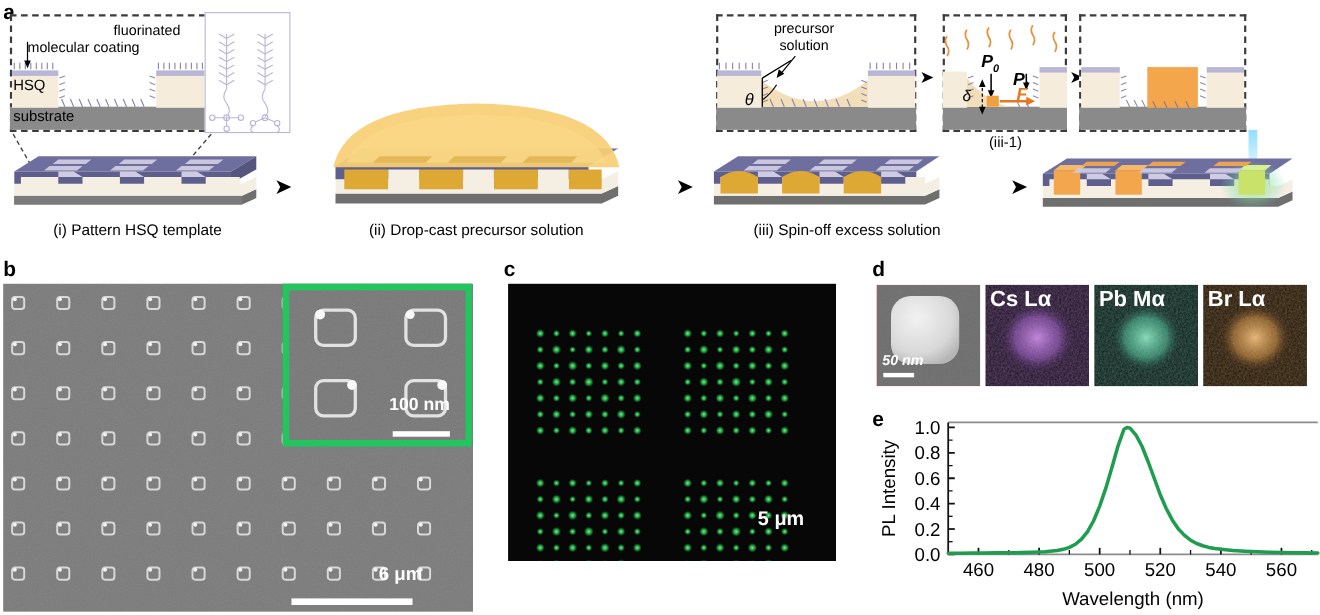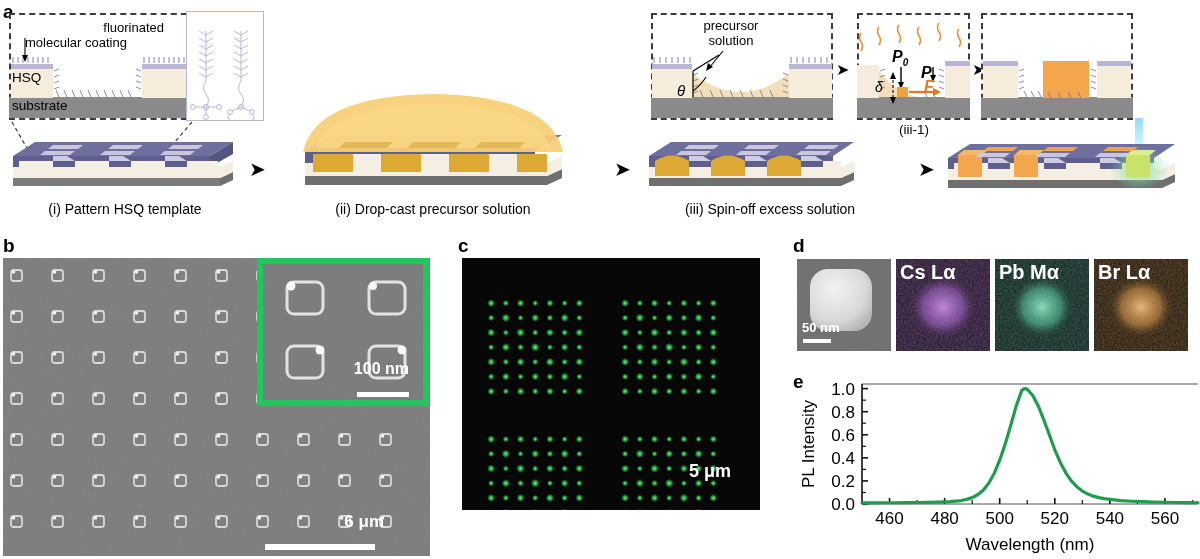--- a/index.html
+++ b/index.html
@@ -677,21 +677,21 @@
       <g transform="translate(160,178) scale(1.05)">
           <use href="#qarray"></use>
         </g>
       <rect x="200" y="278" width="80" height="6" fill="#ffffff"></rect>
     </svg>
     <div class="scaletext" style="right:29px; bottom:28px; font-size:18px;">5 μm</div>
   </div>
 
   <div class="plabel" style="left:793px; top:236px;">d</div>
 
-  <div class="imgframe" style="left:797px; top:259px; width:94px; height:92px; background:#ef4444;">
+  <div class="imgframe" style="left:797px; top:259px; width:94px; height:92px; background:#ef4444;font-style:italic;">
     <svg width="94" height="92">
       <defs>
         <filter id="grain3">
             <feTurbulence type="fractalNoise" baseFrequency="0.85" numOctaves="3"></feTurbulence>
           <feColorMatrix type="saturate" values="0"></feColorMatrix>
           <feComponentTransfer>
               <feFuncA type="linear" slope="0.1"></feFuncA>
             </feComponentTransfer>
         </filter>
         <radialGradient id="cubeg" cx="38%" cy="32%" r="75%">

